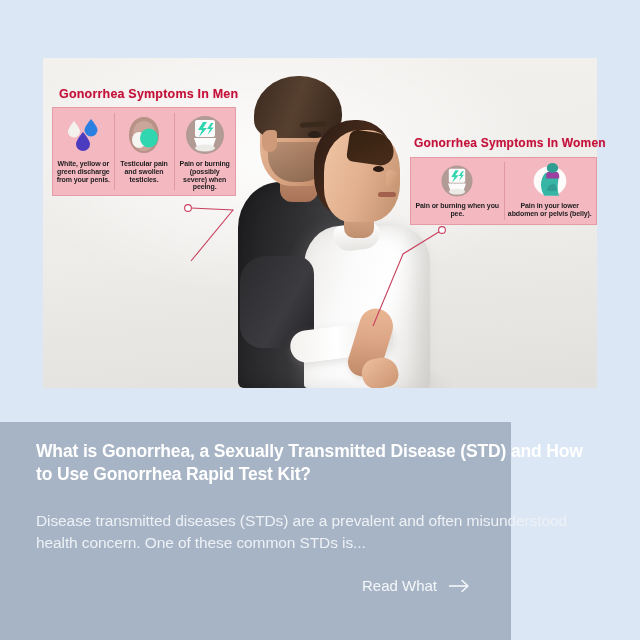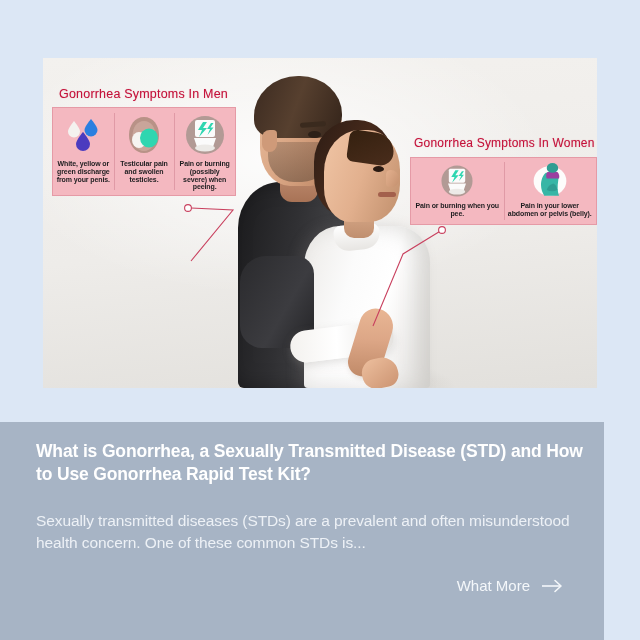--- a/index.html
+++ b/index.html
@@ -283,21 +283,21 @@
     height: 26px;
     background: rgba(160,130,108,0.30);
     border-radius: 50%;
     filter: blur(3px);
   }
 
   
   .panel-title {
     position: absolute;
     color: #c4123a;
-    font-weight: normal;
+    font-weight: bold;
     letter-spacing: 0.2px;
     white-space: nowrap;
     text-shadow: 0 0 1px rgba(196,18,58,0.35);
   }
   .panel-box {
     position: absolute;
     background: #f4b8c0;
     border: 1px solid #e59aa6;
     box-sizing: border-box;
     display: flex;
@@ -347,21 +347,21 @@
   #women-box .icon-wrap { width: 40px; height: 36px; margin-bottom: 3px; }
 
   
   .connector { position: absolute; overflow: visible; }
 
   
   .info-panel {
     position: absolute;
     left: 0;
     top: 422px;
-    width: 604px;
+    width: 511px;
     height: 218px;
     background: #a7b4c5;
   }
   .info-title {
     position: absolute;
     left: 36px;
     top: 18px;
     width: 548px;
     color: #ffffff;
     font-size: 17.5px;
@@ -509,22 +509,22 @@
         <path d="M27 25c-4 1-7 4-8 8 4 2 9 2 13 0-1-4-2-7-5-8z" fill="#2f9d92"></path>
       </svg>
     </div>
     <div class="cell-caption">Pain in your lower abdomen or pelvis (belly).</div>
   </div>
 </div>
 
 <div class="info-panel">
   <div class="info-title">What is Gonorrhea, a Sexually Transmitted Disease (STD) and How to Use Gonorrhea Rapid Test Kit?</div>
 
-  <div class="info-desc">Sexually transmitted diseases (STDs) are a prevalent and often misunderstood health concern. One of these common STDs is...</div>
+  <div class="info-desc">Disease transmitted diseases (STDs) are a prevalent and often misunderstood health concern. One of these common STDs is...</div>
 
   <div class="read-more">
-    <span>What More</span>
+    <span>Read What</span>
     <svg class="read-more-arrow" width="22" height="14" viewBox="0 0 22 14">
       <line x1="0" y1="7" x2="19" y2="7" stroke="#f4f7fa" stroke-width="1.6"></line>
       <polyline points="13,1.5 19,7 13,12.5" fill="none" stroke="#f4f7fa" stroke-width="1.6" stroke-linecap="round" stroke-linejoin="round"></polyline>
     </svg>
   </div>
 </div>
 
 </body></html>

